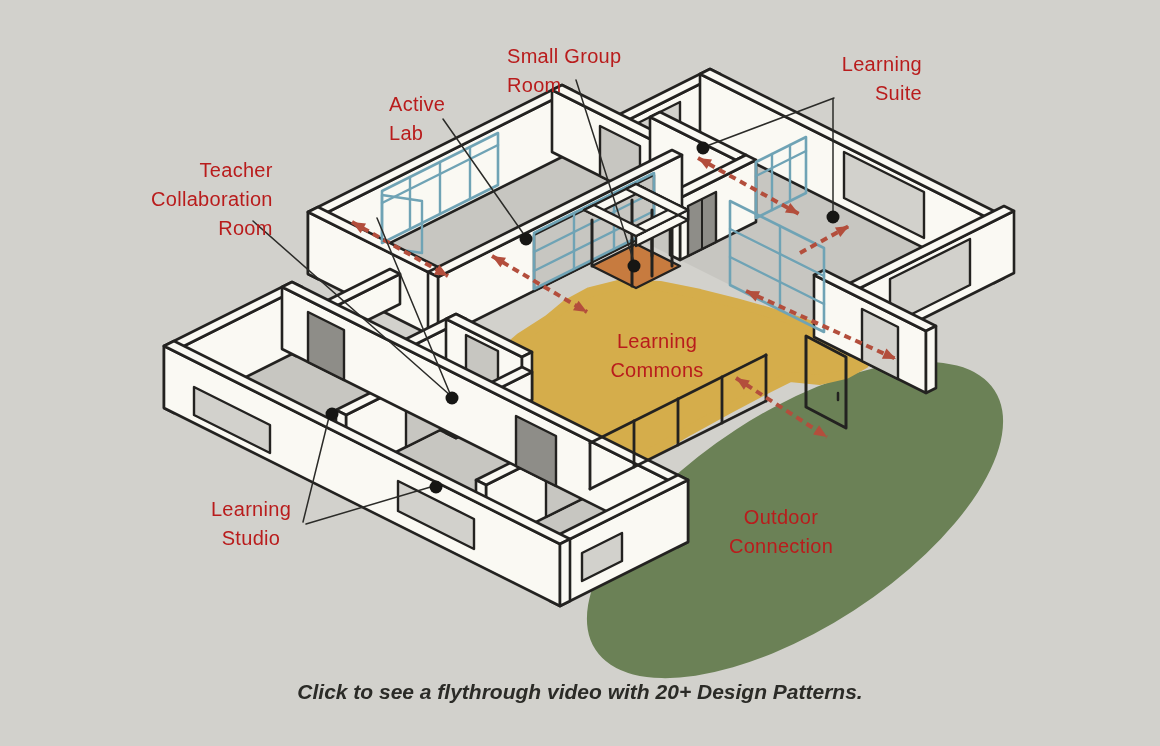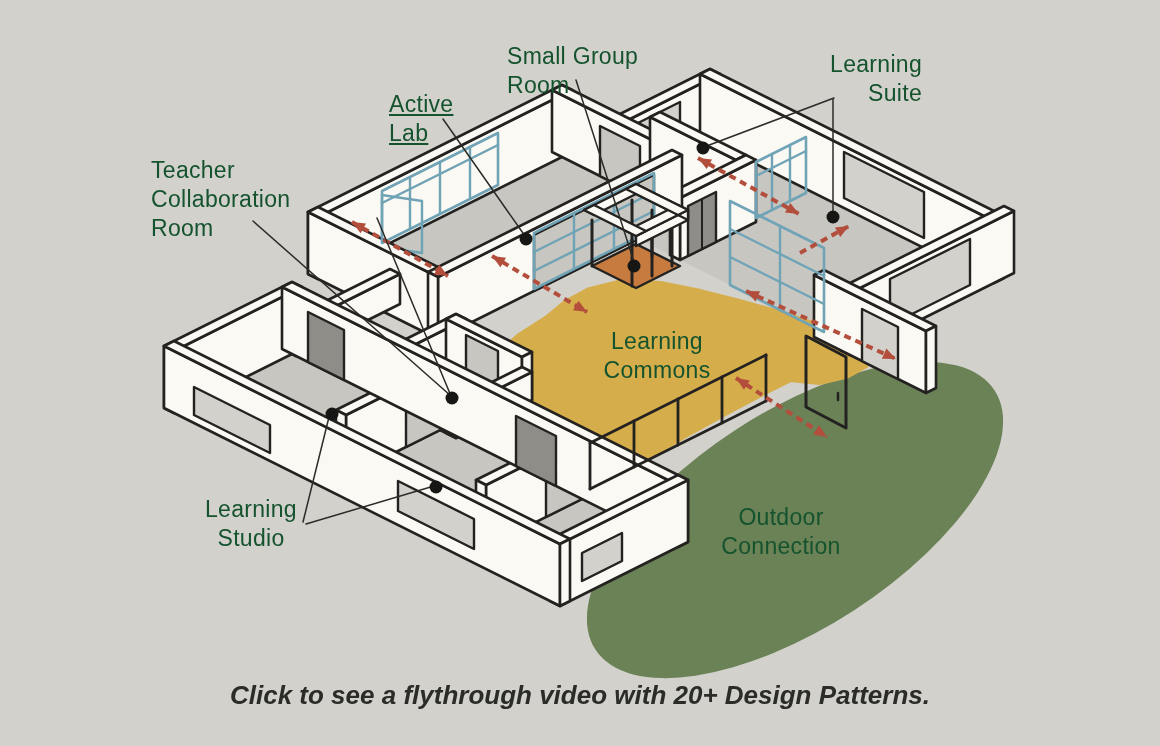--- a/index.html
+++ b/index.html
@@ -1,23 +1,23 @@
 <!DOCTYPE html>
 <html><head>
 <meta charset="utf-8">
 <style>
   html,body{margin:0;padding:0;}
   body{width:1160px;height:746px;overflow:hidden;font-family:"Liberation Sans",sans-serif;}
   #stage{position:relative;width:1160px;height:746px;background:#d2d1cc;}
   #diagram-svg{position:absolute;left:0;top:0;}
-  .room-label{position:absolute;white-space:pre-line;font-size:23px;line-height:29px;color:#14532d;letter-spacing:.3px;}
+  .room-label{position:absolute;white-space:pre-line;font-size:20px;line-height:29px;color:#b91c1c;letter-spacing:.3px;}
   .align-right{text-align:right;}
   .align-center{text-align:center;}
   #caption{position:absolute;left:130px;top:680px;width:900px;text-align:center;
-           font-size:26px;font-weight:bold;font-style:italic;color:#2b2b27;cursor:pointer;}
+           font-size:21px;font-weight:bold;font-style:italic;color:#2b2b27;cursor:pointer;}
 </style>
 </head>
 <body>
 
 <div id="stage">
   <svg id="diagram-svg" width="1160" height="746" viewBox="0 0 1160 746">
       <g>
         <path d="M328,274L572,152L682,207L438,329Z" fill="#c7c6c1" stroke="none"></path>
         <path d="M620,176L700,136L984,278L904,318Z" fill="#c7c6c1" stroke="none"></path>
         <path d="M628,234L682,207L904,318L850,345Z" fill="#c7c6c1" stroke="none"></path>
@@ -199,23 +199,23 @@
         <circle cx="452" cy="398" r="6.5" fill="#161614"></circle>
         <circle cx="703" cy="148" r="6.5" fill="#161614"></circle>
         <circle cx="833" cy="217" r="6.5" fill="#161614"></circle>
         <circle cx="332" cy="414" r="6.5" fill="#161614"></circle>
         <circle cx="436" cy="487" r="6.5" fill="#161614"></circle>
       </g>
     </svg>
 
   <div class="room-label" style="left:507px;top:42px;">Small Group
 Room</div>
-  <div class="room-label" style="left:389px;top:90px;text-decoration:underline;">Active
+  <div class="room-label" style="left:389px;top:90px;">Active
 Lab</div>
-  <div class="room-label" style="left:151px;top:156px;">Teacher
+  <div class="room-label" style="left:151px;top:156px;text-align:right;">Teacher
 Collaboration
 Room</div>
   <div class="room-label align-right" style="left:772px;top:50px;width:150px;">Learning
 Suite</div>
   <div class="room-label align-center" style="left:557px;top:327px;width:200px;">Learning
 Commons</div>
   <div class="room-label align-center" style="left:151px;top:495px;width:200px;">Learning
 Studio</div>
   <div class="room-label align-center" style="left:681px;top:503px;width:200px;">Outdoor
 Connection</div>

